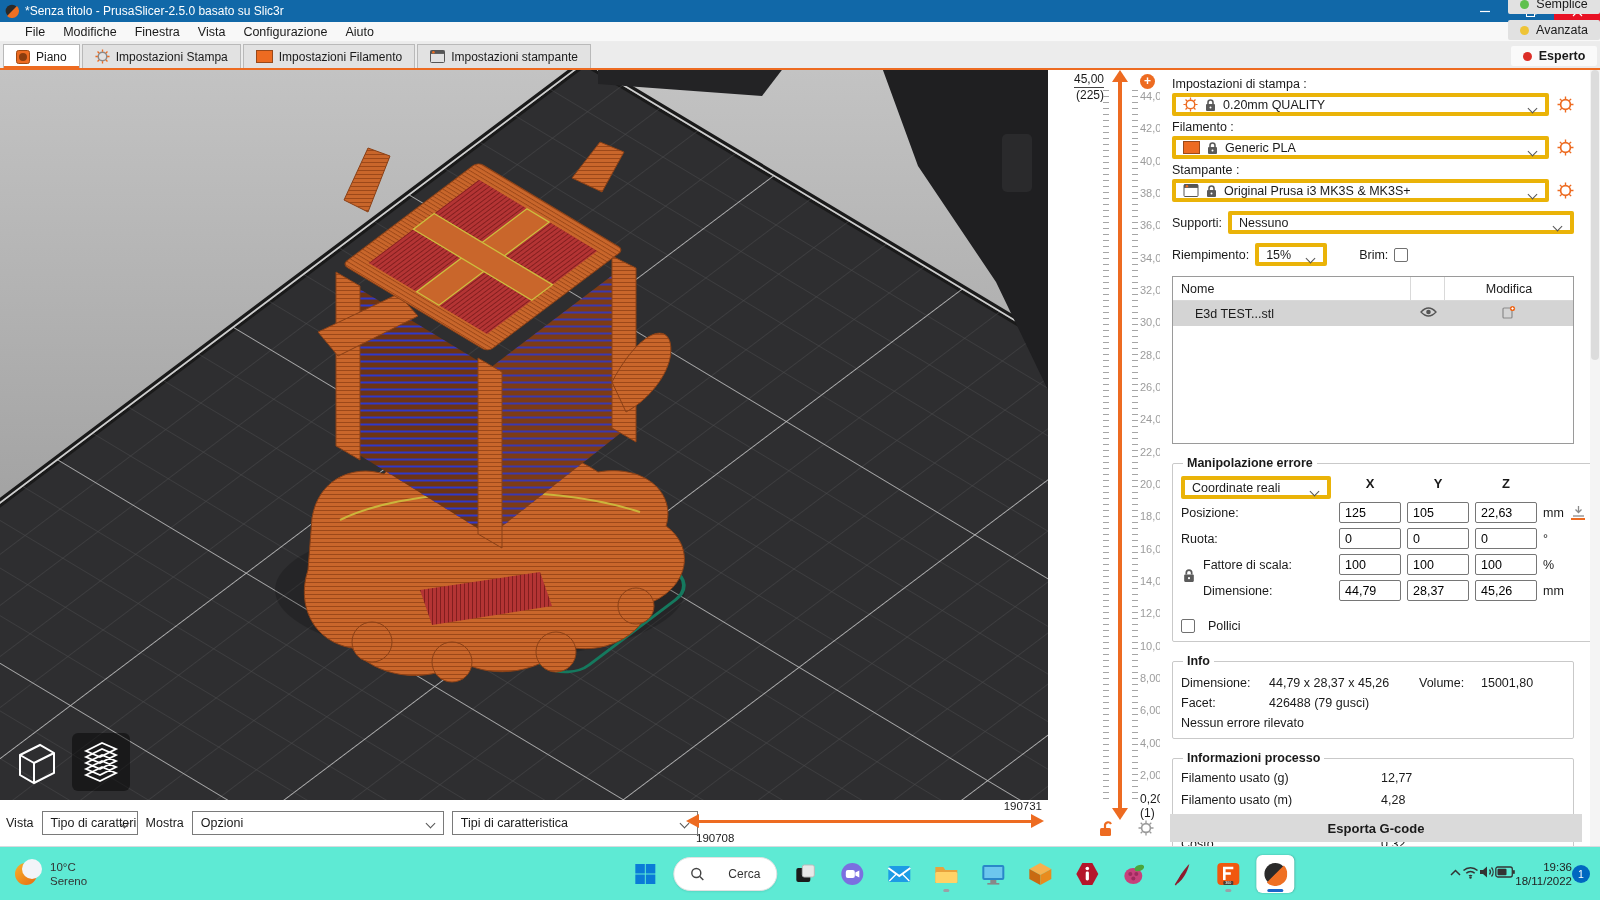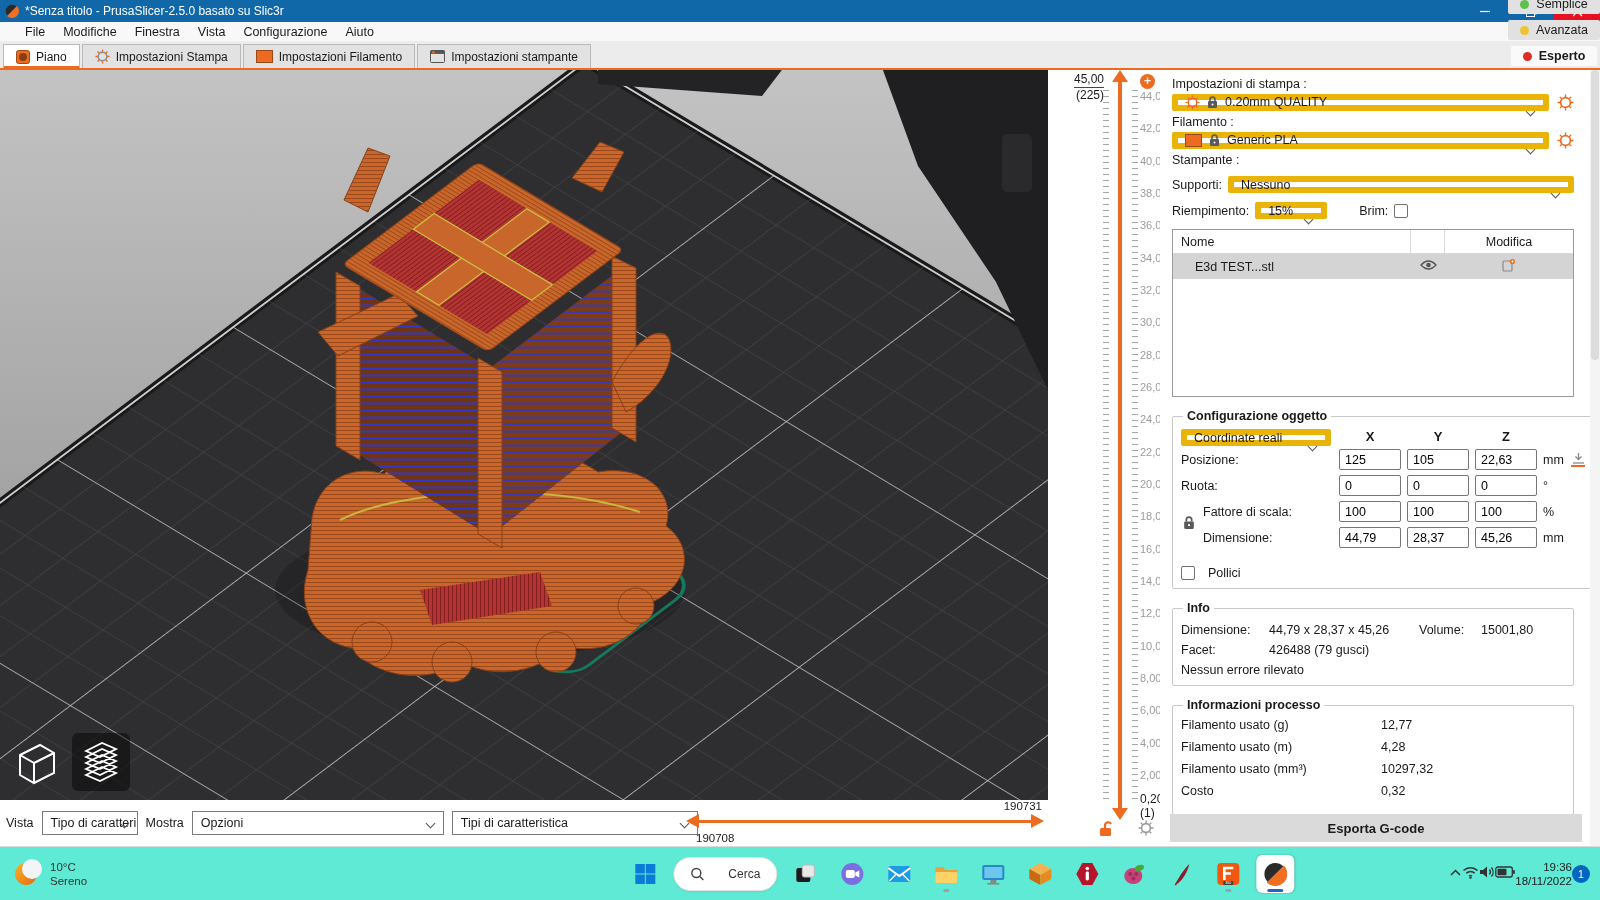--- a/index.html
+++ b/index.html
@@ -69,21 +69,21 @@
   .ls-ticklabels span { font-size:11px; color:#9c9c9c; line-height:11px; }
   .ls-bottom { position:absolute; left:92px; top:722px; font-size:12px; line-height:14px; }
   .ls-lock { position:absolute; left:50px; top:750px; }
   .ls-gear { position:absolute; left:90px; top:750px; }
 
   
   .rightpanel { position:relative; width:440px; height:776px; background:#fff; padding:4px 26px 40px 12px; }
   .rp-scroll { position:absolute; right:0; top:0; bottom:0; width:10px; background:#f4f4f4; }
   .rp-scroll .thumb { position:absolute; top:0; left:1px; width:8px; height:290px; background:#dcdcdc; border-radius:4px; }
   .rp-label { margin:3px 0 2px; }
-  .combo { height:17px; border:6px solid #eab308; border-radius:2px; background:#fff; display:flex; align-items:center; gap:7px; padding:0 24px 0 7px; position:relative; }
+  .combo { height:23px; border:4px solid #eab308; border-radius:2px; background:#fff; display:flex; align-items:center; gap:7px; padding:0 24px 0 7px; position:relative; }
   .combo::after { content:""; position:absolute; right:9px; top:8px; width:6px; height:6px; border-right:1.4px solid #555; border-bottom:1.4px solid #555; transform:rotate(45deg); }
   .comborow { display:flex; align-items:center; gap:7px; margin-bottom:4px; }
   .comborow .combo { flex:1; }
   .swatch { width:17px; height:13px; background:#ED6B21; border:1px solid #99491a; }
   .inline-row { display:flex; align-items:center; gap:6px; margin:9px 0 6px; }
   .combo.small { width:72px; }
   .checkbox { width:14px; height:14px; border:1px solid #707070; border-radius:2px; background:#fff; display:inline-block; }
 
   
   .objtable { border:1px solid #9a9a9a; height:168px; margin-top:10px; font-size:12.5px; background:#fff; }
@@ -441,20 +441,41 @@
         </div>
         <div class="gearbtn">
           <svg width="17" height="17" viewBox="0 0 16 16" fill="none">
               <circle cx="8" cy="8" r="4.6" stroke="#ED6B21" stroke-width="1.6"></circle>
               <path d="M8 .5V3 M8 13V15.5 M.5 8H3 M13 8H15.5 M2.7 2.7L4.5 4.5 M11.5 11.5L13.3 13.3 M13.3 2.7L11.5 4.5 M4.5 11.5L2.7 13.3" stroke="#ED6B21" stroke-width="1.3"></path>
             </svg>
         </div>
       </div>
 
       <div class="rp-label">Stampante :</div>
+      <div class="comborow">
+        <div class="combo">
+          <svg width="16" height="13" viewBox="0 0 15 13" fill="none">
+              <rect x="0.5" y="0.5" width="14" height="12" rx="1" stroke="#555"></rect>
+              <rect x="0.5" y="0.5" width="14" height="3.4" fill="#555"></rect>
+              <circle cx="3.4" cy="2.2" r="1.3" fill="#ED6B21"></circle>
+            </svg>
+          <svg width="11" height="14" viewBox="0 0 11 14">
+              <rect x="1" y="6" width="9" height="7" rx="1" fill="#5a5a5a"></rect>
+              <path d="M3 6V4.5a2.5 2.5 0 0 1 5 0V6" stroke="#5a5a5a" stroke-width="1.6" fill="none"></path>
+              <circle cx="5.5" cy="9.5" r="1" fill="#fff"></circle>
+            </svg>
+          <span>Original Prusa i3 MK3S &amp; MK3S+</span>
+        </div>
+        <div class="gearbtn">
+          <svg width="17" height="17" viewBox="0 0 16 16" fill="none">
+              <circle cx="8" cy="8" r="4.6" stroke="#ED6B21" stroke-width="1.6"></circle>
+              <path d="M8 .5V3 M8 13V15.5 M.5 8H3 M13 8H15.5 M2.7 2.7L4.5 4.5 M11.5 11.5L13.3 13.3 M13.3 2.7L11.5 4.5 M4.5 11.5L2.7 13.3" stroke="#ED6B21" stroke-width="1.3"></path>
+            </svg>
+        </div>
+      </div>
 
       <div class="inline-row">
         <span>Supporti:</span>
         <div class="combo" style="flex:1">
             <span>Nessuno</span>
           </div>
       </div>
 
       <div class="inline-row">
         <span>Riempimento:</span>
@@ -483,21 +504,21 @@
               <span><svg width="14" height="14" viewBox="0 0 14 14" fill="none">
                   <rect x="1" y="3" width="9" height="10" rx="1" stroke="#8a8a8a" stroke-width="1.2"></rect>
                   <circle cx="10.5" cy="3.5" r="2.6" fill="#ED6B21"></circle>
                   <path d="M10.5 2.3V4.7 M9.3 3.5H11.7" stroke="#fff" stroke-width="0.9"></path>
                 </svg></span>
             </div>
         </div>
       </div>
 
       <fieldset>
-        <legend>Configurazione oggetto</legend>
+        <legend>Manipolazione errore</legend>
         <div class="manipwrap">
           <div class="axishead">
             <div class="sp">
               <div class="combo" style="width:150px">
                   <span>Coordinate reali</span>
                 </div>
             </div>
             <span class="ax">X</span>
             <span class="ax">Y</span>
             <span class="ax">Z</span>

